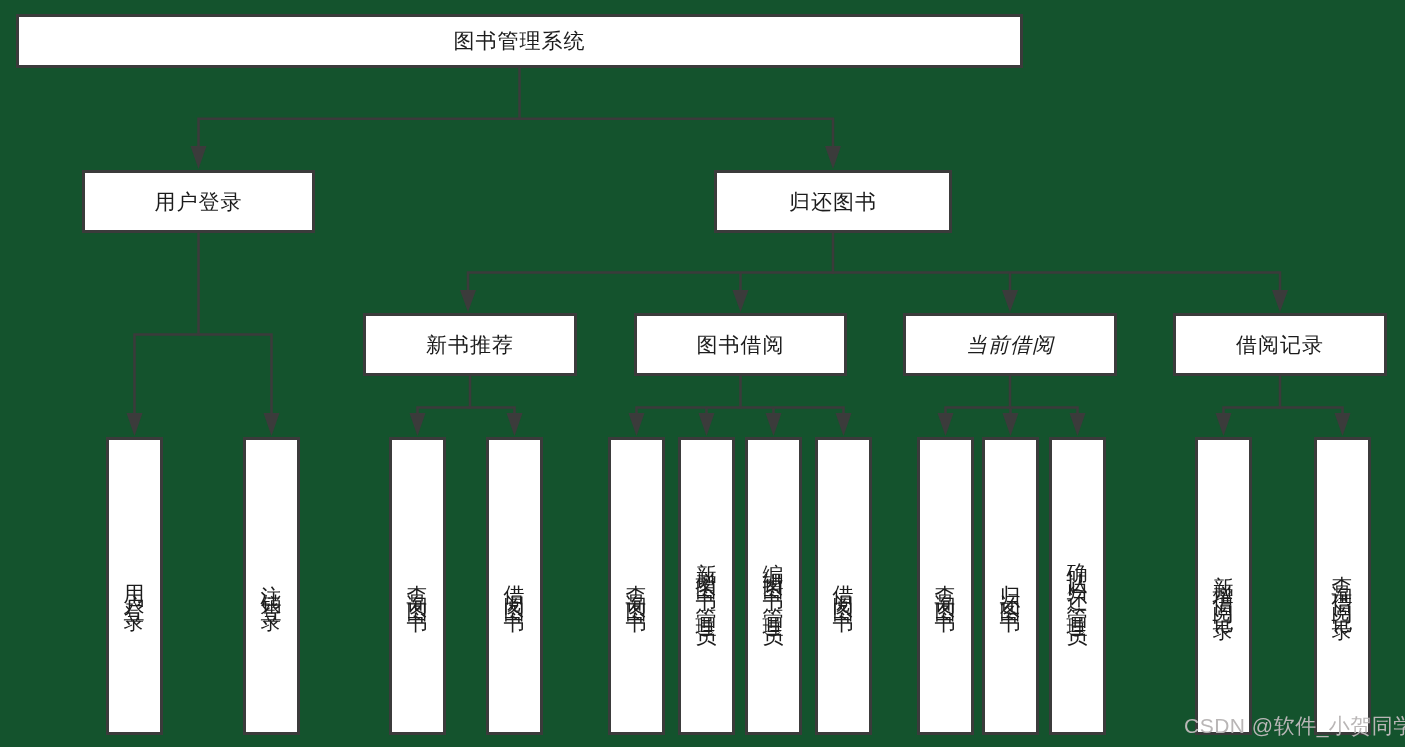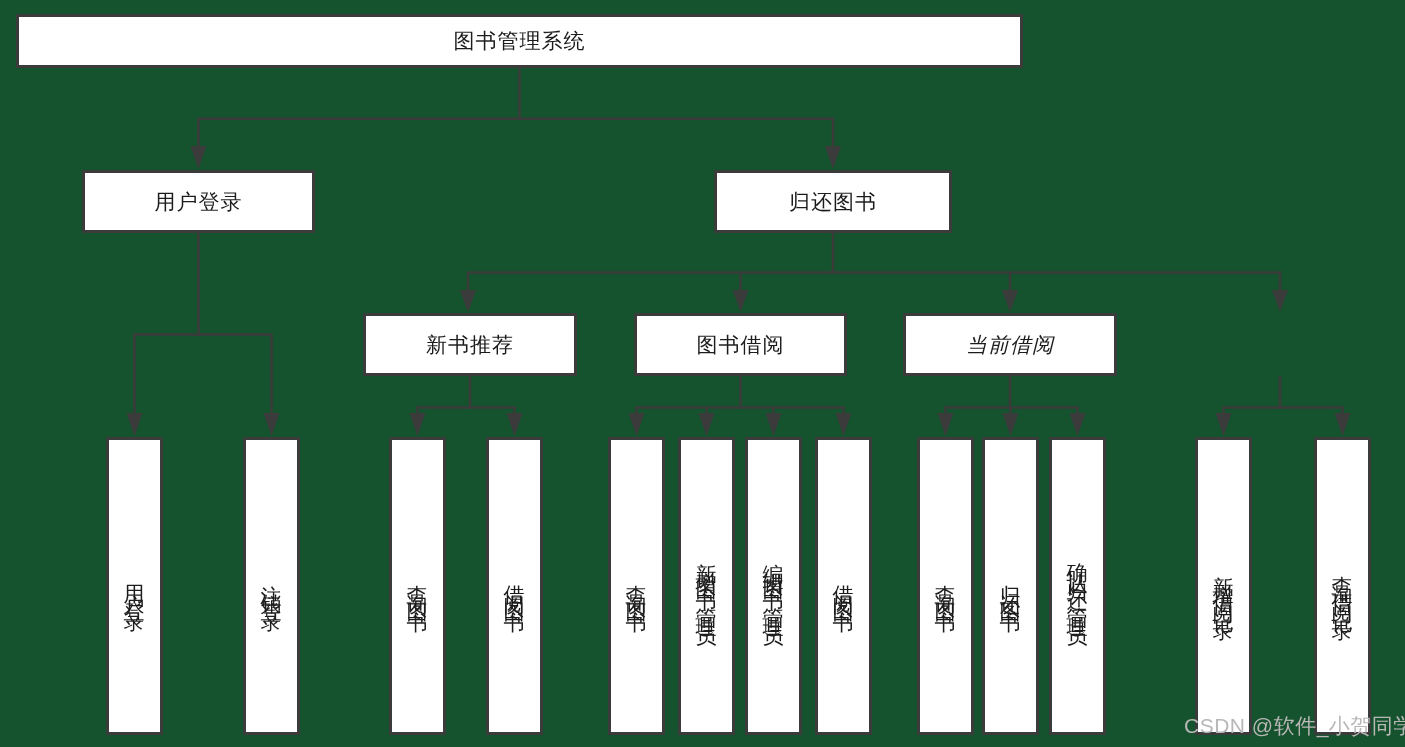--- a/index.html
+++ b/index.html
@@ -134,20 +134,23 @@
 
   <div class="box hnode l3 l3-0">
     <span>新书推荐</span>
   </div>
   <div class="box hnode l3 l3-1">
     <span>图书借阅</span>
   </div>
   <div class="box hnode l3 l3-2">
     <span>当前借阅</span>
   </div>
+  <div class="box hnode l3 l3-3">
+    <span>借阅记录</span>
+  </div>
 
   <div class="box leaf lf-a">
     <span>用户登录</span>
   </div>
   <div class="box leaf lf-b">
     <span>注销登录</span>
   </div>
 
   <div class="box leaf lf-c">
     <span>查询图书</span>

